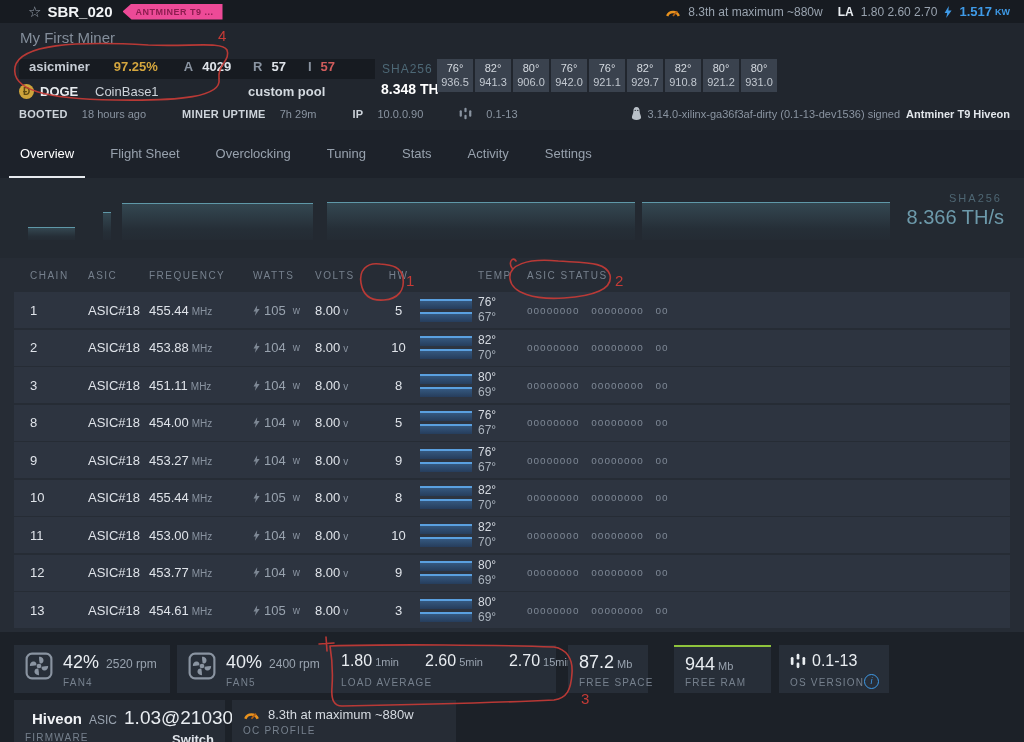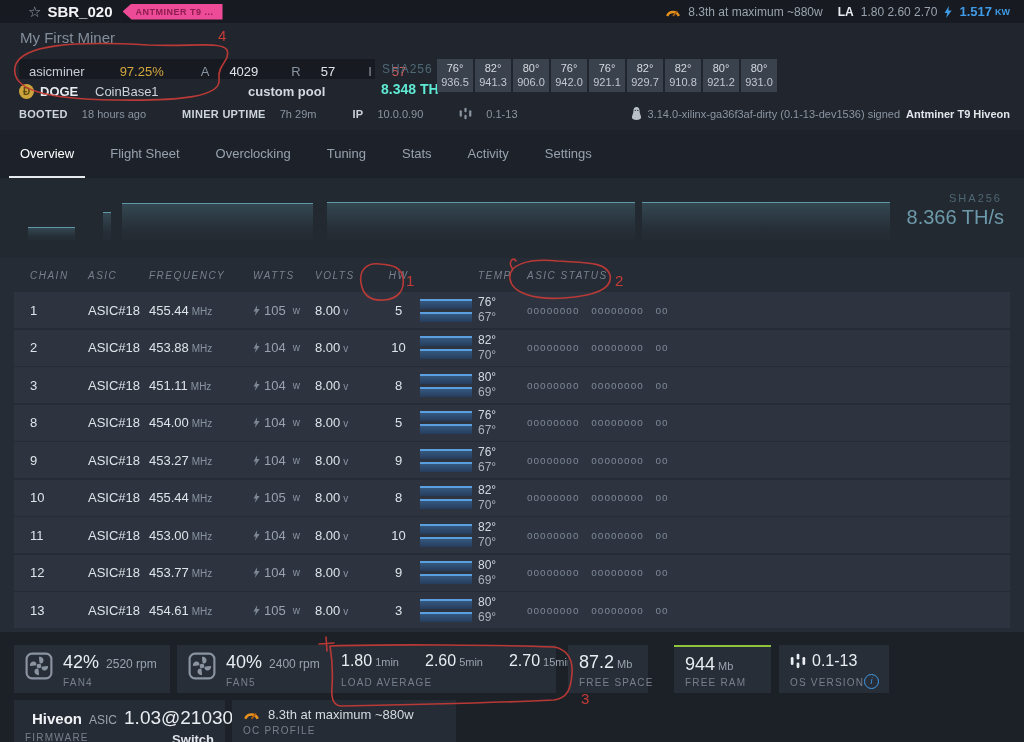--- a/index.html
+++ b/index.html
@@ -12,34 +12,34 @@
   .badge{font-size:9px;font-weight:bold;letter-spacing:.5px;color:#8c1d4f;background:#ed4a97;
          padding:3px 9px 3px 13px;clip-path:polygon(9px 0,100% 0,100% 100%,9px 100%,0 50%);}
   .tb-right{margin-left:auto;display:flex;align-items:center;gap:7px;font-size:12px;color:#99a3af;}
   .tb-la{font-weight:bold;color:#e8ecf0;margin-left:8px;}
   .tb-power{font-weight:bold;color:#3f9be8;font-size:13px;}
   .tb-kw{color:#3f9be8;font-size:9px;font-weight:bold;margin-left:-4px;}
   
   .header{position:absolute;top:23px;left:0;right:0;height:107px;background:#21262e;}
   .group-name{position:absolute;left:20px;top:6px;font-size:15px;color:#848e9b;}
   .m-line1{position:absolute;left:19px;top:36px;width:356px;height:20px;background:#171b21;
-           display:flex;align-items:flex-end;gap:15px;padding:0 10px;box-sizing:border-box;font-size:13px;font-weight:normal;}
+           display:flex;align-items:flex-start;gap:4px;padding:0 10px;box-sizing:border-box;font-size:13px;font-weight:bold;}
   .m-name{color:#c6ccd4;margin-right:20px;}
   .m-pct{color:#d4a63e;margin-right:22px;}
   .m-k{color:#8a94a1;margin-right:5px;}
   .m-v{color:#dfe3e9;margin-right:18px;}
   .m-v.red{color:#d05c5c;}
   .m-line2{position:absolute;left:19px;top:60px;height:18px;width:360px;font-size:13px;}
   .coin{position:absolute;left:0;top:1px;width:15px;height:15px;border-radius:50%;background:#cda43b;color:#5d4a12;
         font-size:10px;font-weight:bold;text-align:center;line-height:15px;}
   .coin-name{position:absolute;left:21px;top:1px;font-weight:bold;color:#e8ecf0;}
   .wallet{position:absolute;left:76px;top:1px;color:#ccd2d9;}
   .pool{position:absolute;left:229px;top:1px;font-weight:bold;color:#d3d9df;}
   .algo-lab{position:absolute;left:382px;top:39px;font-size:12px;letter-spacing:1px;color:#4d6876;}
-  .algo-rate{position:absolute;left:381px;top:58px;font-size:14px;font-weight:bold;color:#5eead4;text-align:center;}
+  .algo-rate{position:absolute;left:381px;top:58px;font-size:14px;font-weight:bold;color:#ffffff;text-align:center;}
   .temps{position:absolute;left:437px;top:36px;display:flex;gap:2px;}
   .tcell{width:36px;height:33px;background:#3a424e;text-align:center;font-size:11px;padding-top:2px;box-sizing:border-box;}
   .tcell .tt{color:#d6dbe1;line-height:14px;}
   .tcell .tv{color:#c2c8d0;line-height:14px;}
   .bootrow{position:absolute;left:19px;top:84px;display:flex;align-items:center;gap:14px;font-size:11px;color:#8a94a1;}
   .blab{font-weight:bold;color:#ced4db;letter-spacing:.3px;}
   .bgap{width:8px;}
   .kernelrow{position:absolute;right:14px;top:84px;display:flex;align-items:center;gap:6px;font-size:11px;color:#8a94a1;}
   .model{font-weight:bold;color:#e2e6eb;text-align:right;}
   
@@ -49,21 +49,21 @@
   
   .chart{position:absolute;top:178px;left:0;right:0;height:80px;background:#232931;}
   .seg{position:absolute;bottom:18px;border-top:1px solid #5f98a8;
        background:linear-gradient(180deg,rgba(90,140,155,.30),rgba(60,95,110,.10) 70%,rgba(60,95,110,.04));}
   .chart-algo{position:absolute;right:22px;top:14px;font-size:11px;letter-spacing:2px;color:#4e6673;}
   .chart-rate{position:absolute;right:20px;top:28px;font-size:20px;color:#6d9aab;}
   
   .tablewrap{position:absolute;top:258px;left:0;right:0;height:374px;background:#262c35;}
   .thead,.trow{display:grid;grid-template-columns:58px 61px 104px 62px 62px 43px 58px 49px 1fr;
                padding-left:16px;box-sizing:border-box;align-items:center;margin:0 0 0 14px;width:996px;}
-  .thead{height:34px;font-size:10px;letter-spacing:1.5px;color:#76808d;font-style:italic;}
+  .thead{height:34px;font-size:10px;letter-spacing:1.5px;color:#76808d;}
   .trow{height:36px;background:#2d3440;margin-bottom:1.5px;}
   .c-hw{text-align:center;}
   .cellw{font-size:13px;color:#dfe3e9;}
   .unit{font-size:10px;color:#8a94a1;margin-left:3px;}
   .watts{font-size:13px;color:#98a2ae;display:flex;align-items:center;gap:4px;}
   .bars{display:flex;flex-direction:column;gap:3px;}
   .bar{width:52px;height:10px;border-top:2px solid #5aa0e0;background:linear-gradient(180deg,#35587f,#263d5c);box-sizing:border-box;}
   .tempcol{font-size:12px;line-height:15px;}
   .tempcol .t1{color:#d6dbe2;}
   .tempcol .t2{color:#aab3bd;}

